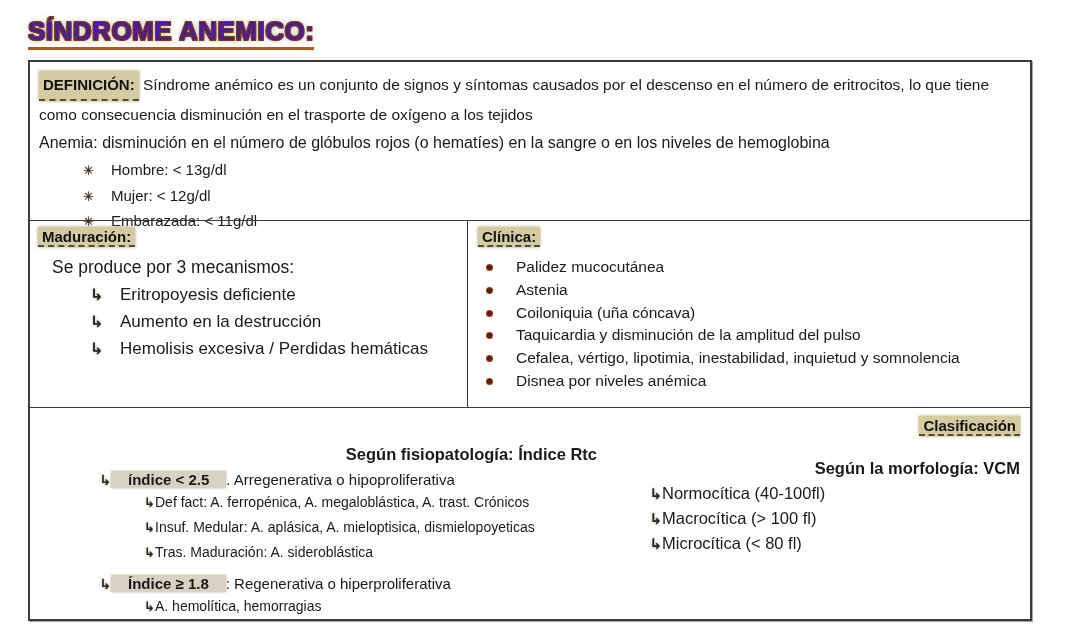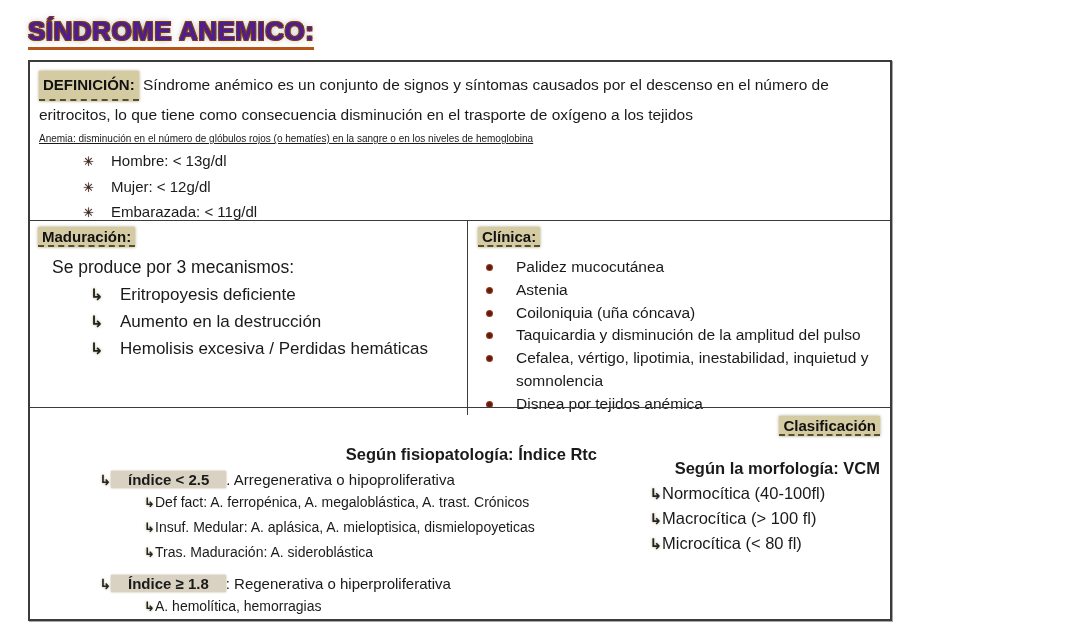--- a/index.html
+++ b/index.html
@@ -22,21 +22,21 @@
       -1px -1px 0 #7c3c10, 1px -1px 0 #7c3c10,
       -1px 1px 0 #7c3c10, 1px 1px 0 #7c3c10,
       0 0 6px rgba(130,130,130,0.75);
     border-bottom: 3px solid #b65514;
     display: inline-block; padding-bottom: 0px; line-height: 1.2;
   }
 
   
   .note-table {
     position: absolute; left: 28px; top: 60px;
-    width: 864px; height: 561px;
+    width: 1004px; height: 561px;
     border: 2px solid #3b3b3b;
     display: grid;
     grid-template-rows: 158px 187px 1fr;
     background: #fff;
     box-shadow: 1px 1px 0 rgba(0,0,0,0.35);
   }
   .row { position: relative; }
   .row2 { border-top: 1.5px solid #3b3b3b; display: grid; grid-template-columns: 437px 1fr; }
   .row3 { border-top: 1.5px solid #3b3b3b; }
   .cell-clinica { border-left: 1.5px solid #3b3b3b; }
@@ -53,21 +53,21 @@
   .hl-soft {
     font-weight: bold;
     background: #d9d2c2;
     padding: 0 17px;
     box-shadow: 0 0 2px rgba(170,160,130,0.8);
   }
 
   
   .cell-def { padding: 9px 12px 0 9px; }
   .def-par { font-size: 15.5px; line-height: 1.78; }
-  .def-anemia { font-size: 10px; margin-top: 3px; line-height: 1.5; text-decoration: underline; }
+  .def-anemia { font-size: 16px; margin-top: 3px; line-height: 1.5; }
   .def-list { list-style: none; margin-top: 4px; }
   .def-list li {
     display: flex; align-items: baseline;
     font-size: 15px; line-height: 1.5; margin-left: 44px; margin-top: 3px;
   }
   .aster-bullet {
     font-size: 13px; color: #35201a; width: 28px; flex: 0 0 28px;
     text-shadow: 0 0 1px #5a3a2a;
   }
 
@@ -186,21 +186,21 @@
           <li>
             <span class="dot-bullet"></span>
             <span>Taquicardia y disminución de la amplitud del pulso</span>
           </li>
           <li>
             <span class="dot-bullet"></span>
             <span>Cefalea, vértigo, lipotimia, inestabilidad, inquietud y somnolencia</span>
           </li>
           <li>
             <span class="dot-bullet"></span>
-            <span>Disnea por tejidos anémica</span>
+            <span>Disnea por niveles anémica</span>
           </li>
         </ul>
       </div>
     </div>
 
     <div class="row row3 cell-clasif">
       <span class="hl-label">Clasificación</span>
 
       <div class="clasif-body">
 

